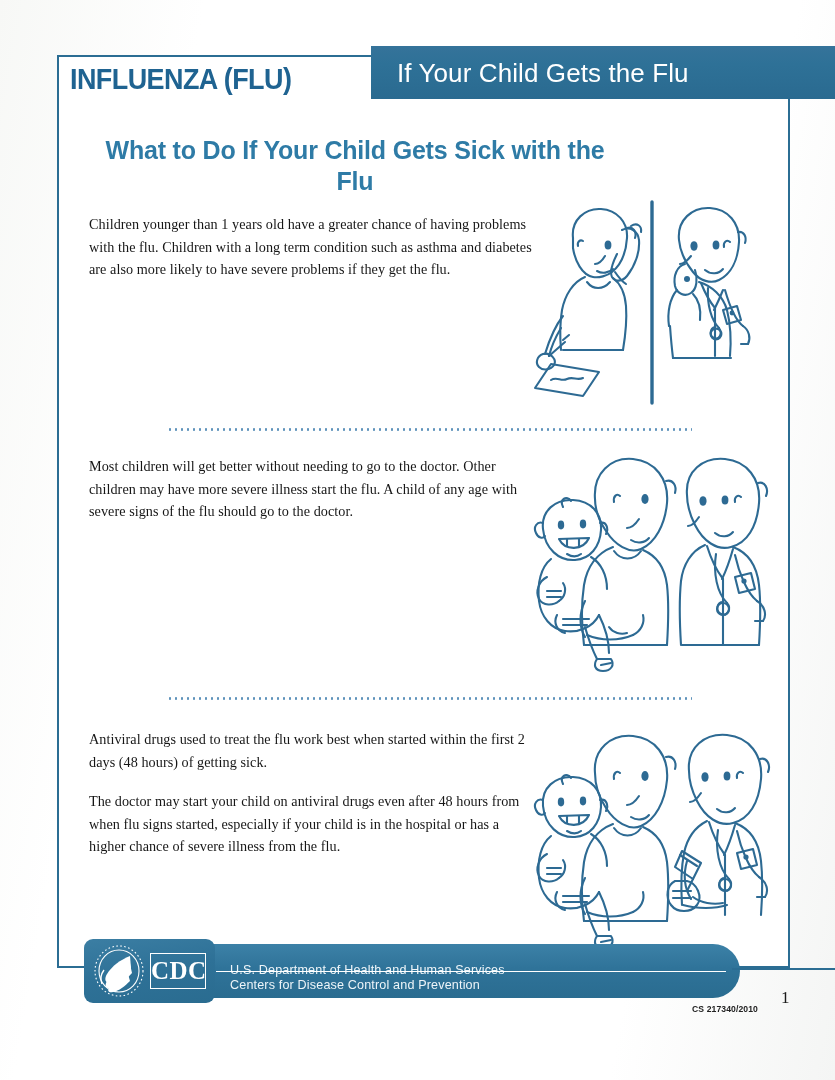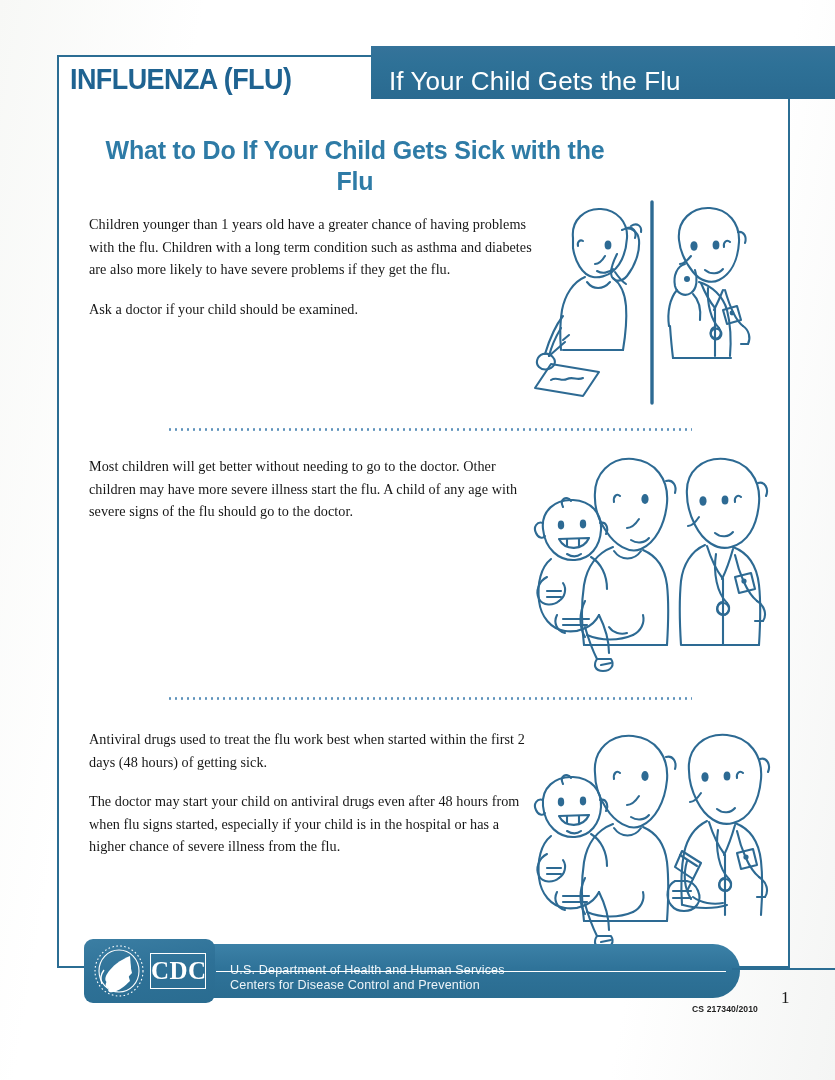--- a/index.html
+++ b/index.html
@@ -62,30 +62,29 @@
   .header-bar {
     position: absolute;
     left: 314px;
     top: -9px;
     width: 476px;
     height: 53px;
     background: linear-gradient(180deg, #35739a 0%, #2e7197 35%, #2a6a90 100%);
   }
   .header-subtitle {
     position: absolute;
-    left: 18px;
+    left: 26px;
     top: 0;
     height: 44px;
     line-height: 55px;
     font-size: 26px;
     color: #ffffff;
     white-space: nowrap;
     font-family: "Liberation Sans", sans-serif;
     letter-spacing: 0.1px;
-    margin-top: 8px;
   }
 
   
   .content {
     position: absolute;
     left: 57px;
     top: 103px;
     width: 733px;
     height: 820px;
   }
@@ -243,21 +242,20 @@
   </div>
   <div class="header-title">INFLUENZA (FLU)</div>
 </div>
 
 <div class="content">
 
   <div class="page-title">What to Do If Your Child Gets Sick with the Flu</div>
 
   <div class="body-col" style="top:110px;">
     <p class="para">Children younger than 1 years old have a greater chance of having problems with the flu. Children with a long term condition such as asthma and diabetes are also more likely to have severe problems if they get the flu.</p>
-    <p class="para">Ask a doctor if your child should be examined.</p>
   </div>
 
   <div class="illus" style="left:470px; top:95px;">
     <svg width="250" height="215" viewBox="0 0 250 215" fill="none" stroke="#2d6a93" stroke-width="2.1" stroke-linecap="round" stroke-linejoin="round">
 
       <line x1="125" y1="4" x2="125" y2="205" stroke-width="3.4"></line>
 
       <path d="M46 40 C44 22 58 10 74 11 C90 12 101 24 100 40 C99 55 95 66 85 74 C80 78 72 80 66 79 C55 77 48 63 46 50 Z"></path>
       <path d="M100 30 C106 28 110 34 108 40"></path>
       <ellipse cx="81" cy="47" rx="3.4" ry="4.6" fill="#2d6a93" stroke="none"></ellipse>

